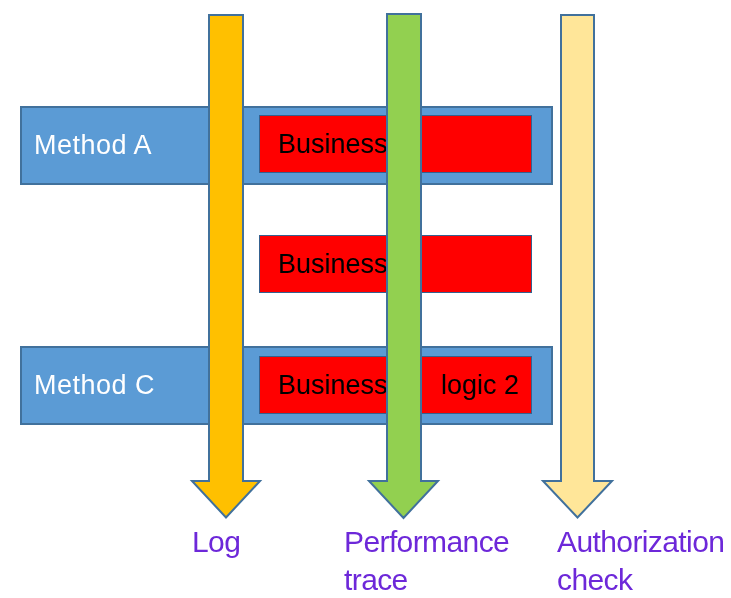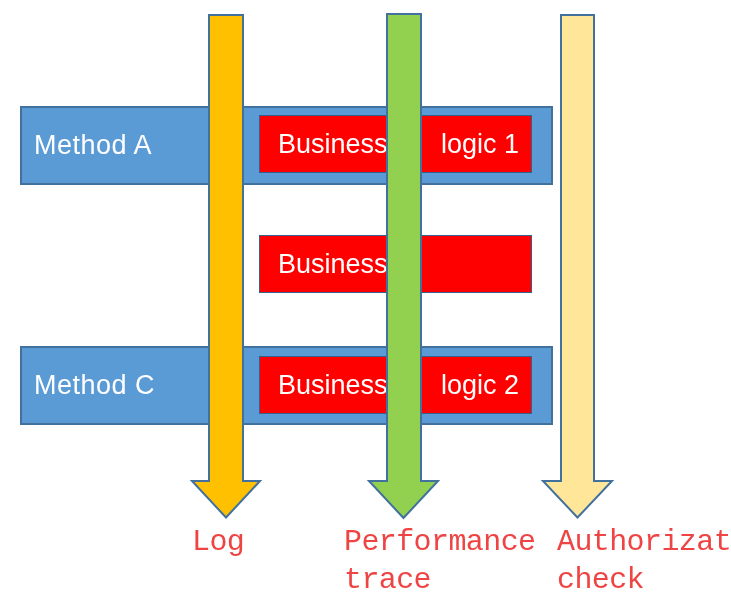--- a/index.html
+++ b/index.html
@@ -36,57 +36,55 @@
     background:#FF0000;
     border:1.5px solid #35618F;
     box-sizing:border-box;
     display:flex;align-items:center;justify-content:space-between;
     padding:0 12px 0 18px;
   }
   .rbox.row-a{top:115px}
   .rbox.row-b{top:235px}
   .rbox.row-c{top:356px}
   .rbox span{
-    color:#ffffff;
+    color:#000000;
     font-size:27px;
     white-space:nowrap;
   }
   
   .arrows-svg{
     position:absolute;left:0;top:0;width:731px;height:598px;
     pointer-events:none;
   }
   
   .arrow-label{
     position:absolute;
-    color:#ef4444;
+    color:#6d28d9;
     font-size:30px;
     line-height:38px;
     letter-spacing:-0.6px;
-    font-family:Liberation Mono, monospace;
   }
   .arrow-label.log{left:192px;top:523px;}
   .arrow-label.perf{left:344px;top:523px;width:178px;}
   .arrow-label.auth{left:557px;top:523px;width:192px;}
 </style>
 </head>
 <body>
 
 <div class="canvas">
 
   <div class="bar row-a">
     <span class="method-text">Method A</span>
   </div>
   <div class="bar row-c">
     <span class="method-text">Method C</span>
   </div>
 
   <div class="rbox row-a">
     <span>Business</span>
-    <span>logic 1</span>
   </div>
   <div class="rbox row-b">
     <span>Business</span>
   </div>
   <div class="rbox row-c">
     <span>Business</span>
     <span>logic 2</span>
   </div>
 
   <svg class="arrows-svg" viewBox="0 0 731 598" xmlns="http://www.w3.org/2000/svg">

